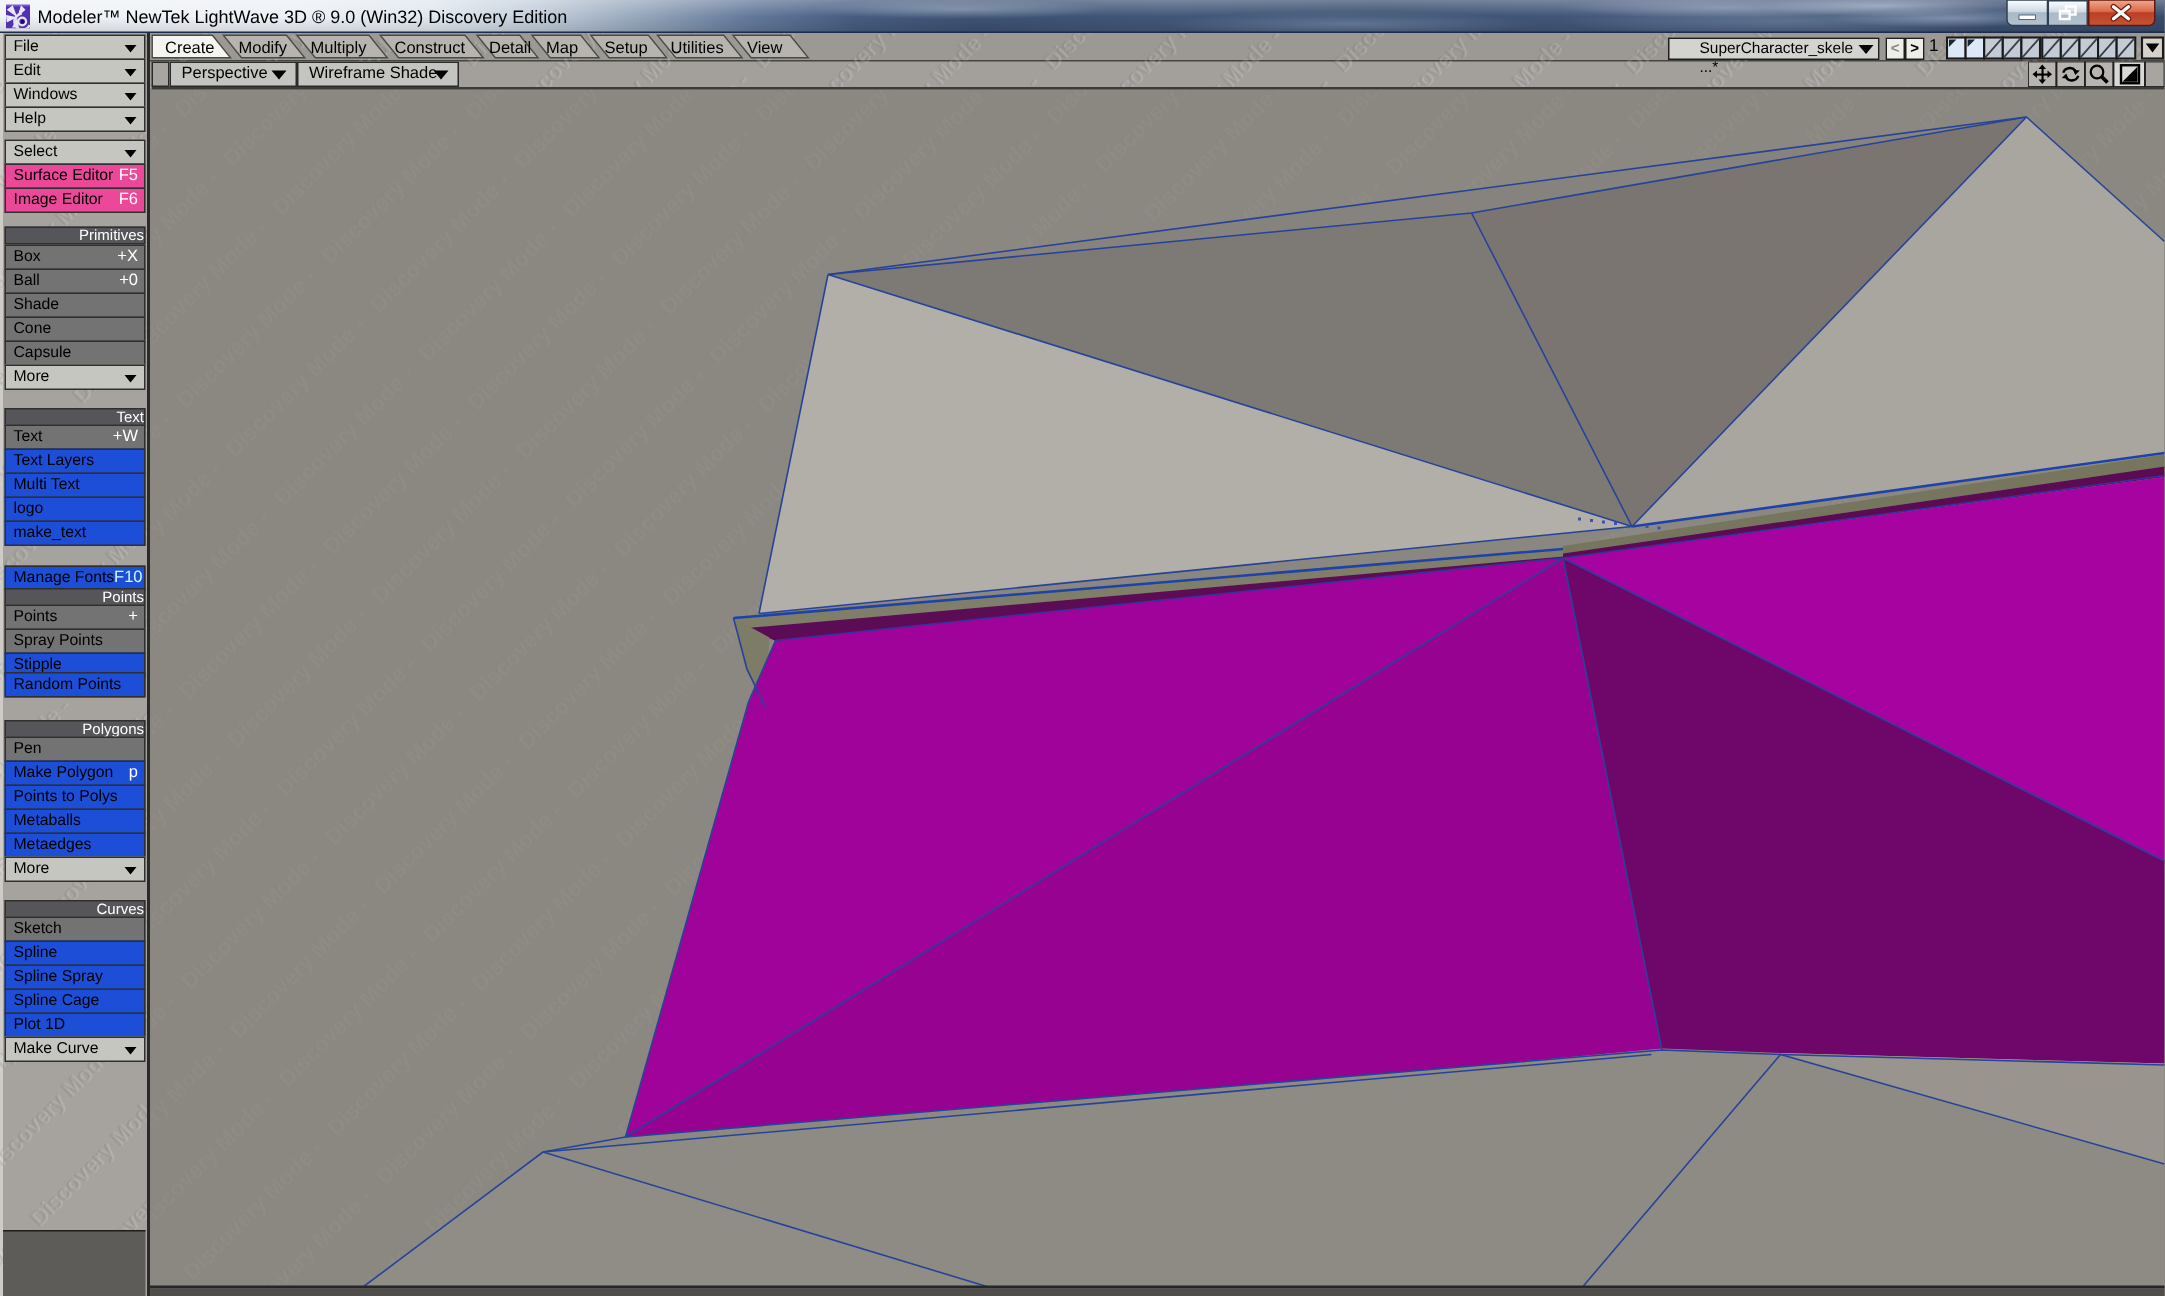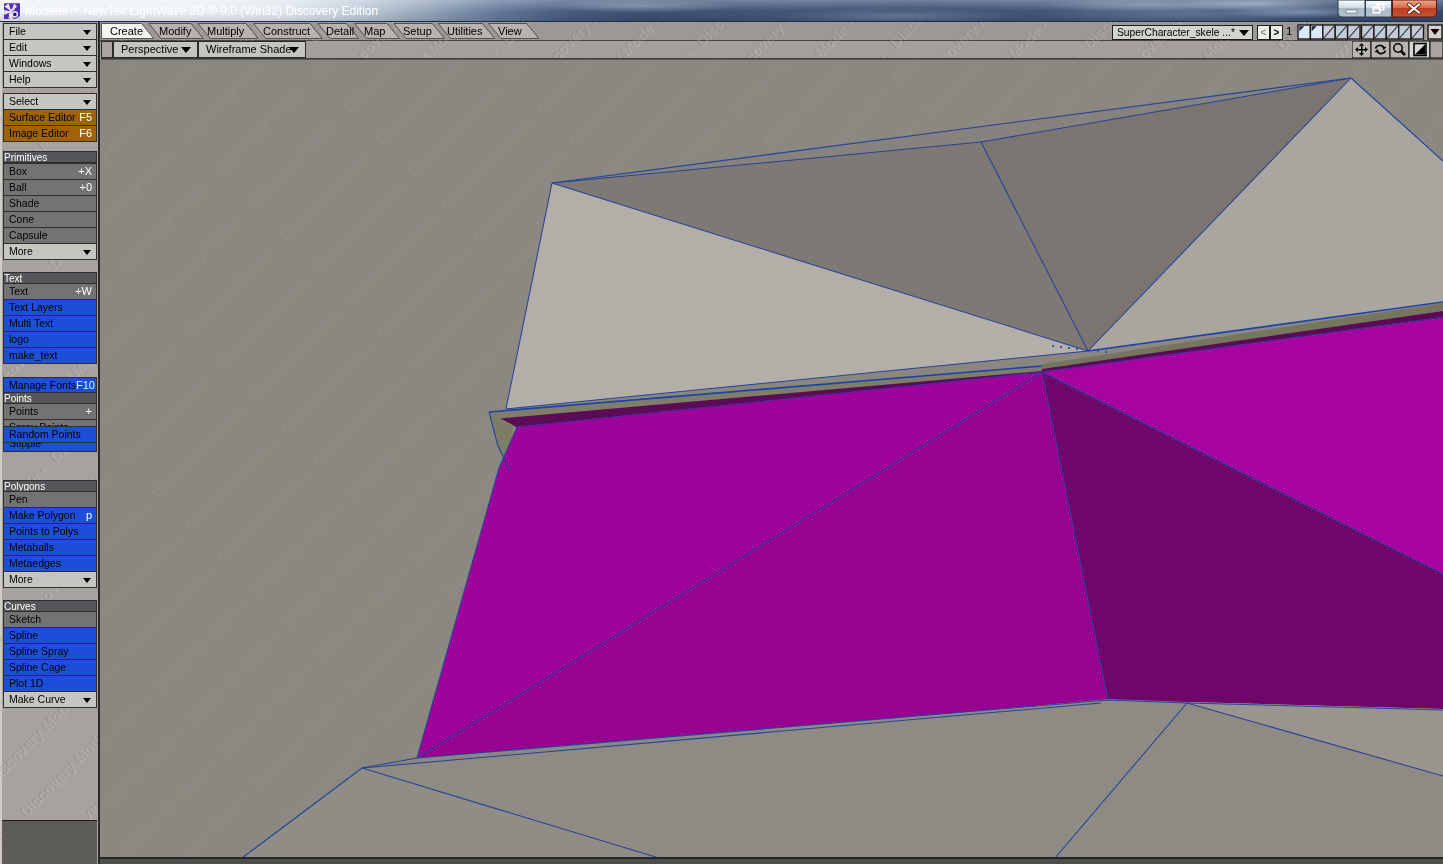--- a/index.html
+++ b/index.html
@@ -1,37 +1,37 @@
 <!DOCTYPE html>
 <html><head><meta charset="utf-8">
 <style>
 *{margin:0;padding:0;box-sizing:border-box}
 html,body{width:1443px;height:864px;overflow:hidden;background:#8B8781;font-family:"Liberation Sans",sans-serif}
 #app{position:absolute;left:0;top:0;width:1443px;height:864px}
 .abs{position:absolute}
 .btn{position:absolute;left:3px;width:94px;height:17px;border:1px solid #2f2f2d;font-size:10.5px;line-height:15px;padding-left:5px;color:#000;white-space:nowrap}
 .btn .sc{position:absolute;right:4px;top:0;color:#fff;font-size:11px}
 .btn .tri{position:absolute;right:5px;top:6px;width:0;height:0;border-left:4.5px solid transparent;border-right:4.5px solid transparent;border-top:5px solid #000}
-.hdr{position:absolute;left:3px;width:94px;height:12px;background:#56565a;border:1px solid #2f2f2d;color:#fff;font-size:10px;line-height:11px;text-align:left}
+.hdr{position:absolute;left:3px;width:94px;height:12px;background:#56565a;border:1px solid #2f2f2d;color:#fff;font-size:10px;line-height:11px;text-align:right}
 .bgray{background:#C6C6C1}
 .bolive{background:#737373}
 .bblue{background:#1d4ed8}
-.bcyan{background:#a16207}
+.bcyan{background:#ec4899}
 </style></head><body>
 <div id="app">
 
 <div class="abs" id="titlebar" style="left:0;top:0;width:1443px;height:22px;background:
 radial-gradient(140px 10px at 640px 6px,rgba(210,225,240,.35),rgba(210,225,240,0) 70%),
 radial-gradient(180px 12px at 900px 16px,rgba(190,210,230,.30),rgba(190,210,230,0) 70%),
 radial-gradient(160px 10px at 1150px 5px,rgba(200,215,235,.40),rgba(200,215,235,0) 70%),
 radial-gradient(120px 9px at 1300px 12px,rgba(195,210,230,.45),rgba(195,210,230,0) 70%),radial-gradient(110px 9px at 1255px 4px,rgba(208,220,236,.55),rgba(208,220,236,0) 75%),radial-gradient(200px 14px at 1190px 14px,rgba(150,170,195,.35),rgba(150,170,195,0) 75%),
 linear-gradient(180deg,rgba(255,255,255,.28) 0px,rgba(255,255,255,.10) 7px,rgba(0,0,0,0) 11px,rgba(0,0,0,.10) 20px,rgba(0,0,0,.18) 22px),
 linear-gradient(90deg,#f0f3f7 0px,#edf1f6 200px,#e0e7ef 290px,#c2cdda 360px,#93a5ba 430px,#64799a 500px,#475c80 570px,#3d5173 650px,#425778 780px,#3c5072 920px,#46597b 1100px,#3f5375 1250px,#374b6c 1443px)">
 </div>
-<div class="abs" id="titletext" style="left:25px;top:4px;font-size:12px;color:#ffffff;z-index:5">Modeler™ NewTek LightWave 3D ® 9.0 (Win32) Discovery Edition</div>
+<div class="abs" id="titletext" style="left:25px;top:4px;font-size:12px;color:#000000;z-index:5">Modeler™ NewTek LightWave 3D ® 9.0 (Win32) Discovery Edition</div>
 <div class="abs" style="left:0;top:21px;width:1443px;height:1px;background:#1b2d50;z-index:4"></div>
 <svg class="abs" style="left:4px;top:3px;z-index:6" width="16" height="16" viewBox="0 0 16 16">
 <rect x="0" y="0" width="16" height="16" fill="#4f31b2"></rect>
 <rect x="0" y="0" width="16" height="1.2" fill="#7a5fd0"></rect>
 <g fill="#ece7f8">
 <path d="M7.5 8.5 L0.5 3.5 L4.5 0.5 Z"></path>
 <path d="M7.5 8.5 L0 7 L0.5 12 Z"></path>
 <path d="M7.5 8.5 L4 15.5 L8.5 15 Z"></path>
 <path d="M7.5 8.5 L10 0.5 L13 3.5 Z"></path>
 </g>
@@ -113,21 +113,21 @@
 <div class="btn bolive" style="top:283px">Text<span class="sc">+W</span></div>
 <div class="btn bblue" style="top:299px">Text Layers</div>
 <div class="btn bblue" style="top:315px">Multi Text</div>
 <div class="btn bblue" style="top:331px">logo</div>
 <div class="btn bblue" style="top:347px">make_text</div>
 <div class="btn bblue" style="top:377px">Manage Fonts<span class="sc" style="color:#c8fafa;right:1px">F10</span></div>
 <div class="hdr" style="top:392px">Points</div>
 <div class="btn bolive" style="top:403px">Points<span class="sc">+</span></div>
 <div class="btn bolive" style="top:419px">Spray Points</div>
 <div class="btn bblue" style="top:435px">Stipple</div>
-<div class="btn bblue" style="top:426px">Random Points</div>
+<div class="btn bblue" style="top:448px">Random Points</div>
 <div class="hdr" style="top:480px">Polygons</div>
 <div class="btn bolive" style="top:491px">Pen</div>
 <div class="btn bblue" style="top:507px">Make Polygon<span class="sc">p</span></div>
 <div class="btn bblue" style="top:523px">Points to Polys</div>
 <div class="btn bblue" style="top:539px">Metaballs</div>
 <div class="btn bblue" style="top:555px">Metaedges</div>
 <div class="btn bgray" style="top:571px">More<span class="tri"></span></div>
 <div class="hdr" style="top:600px">Curves</div>
 <div class="btn bolive" style="top:611px">Sketch</div>
 <div class="btn bblue" style="top:627px">Spline</div>
@@ -155,21 +155,21 @@
 <text x="107" y="13">Multiply</text>
 <text x="163" y="13">Construct</text>
 <text x="226" y="13">Detail</text>
 <text x="264" y="13">Map</text>
 <text x="303" y="13">Setup</text>
 <text x="347" y="13">Utilities</text>
 <text x="398" y="13">View</text>
 </g>
 </svg>
 
-<div class="abs" style="left:1112px;top:25px;width:141px;height:15px;background:#D3D3CF;border:1px solid #1e1e1e;font-size:10.3px;line-height:13px;padding-left:4px;z-index:3">SuperCharacter_skele ...*&nbsp;<span style="position:absolute;right:3px;top:4px;width:0;height:0;border-left:5px solid transparent;border-right:5px solid transparent;border-top:6px solid #000"></span></div>
+<div class="abs" style="left:1112px;top:25px;width:141px;height:15px;background:#D3D3CF;border:1px solid #1e1e1e;font-size:10.3px;line-height:13px;padding-left:20px;z-index:3">SuperCharacter_skele ...*&nbsp;<span style="position:absolute;right:3px;top:4px;width:0;height:0;border-left:5px solid transparent;border-right:5px solid transparent;border-top:6px solid #000"></span></div>
 <div class="abs" style="left:1257px;top:25px;width:13px;height:15px;background:#EDEDE9;border:1px solid #1e1e1e;color:#8a8a86;font-size:10px;font-weight:bold;text-align:center;line-height:13px;z-index:3">&lt;</div>
 <div class="abs" style="left:1270px;top:25px;width:13px;height:15px;background:#EDEDE9;border:1px solid #1e1e1e;color:#000;font-size:10px;font-weight:bold;text-align:center;line-height:13px;z-index:3">&gt;</div>
 <div class="abs" style="left:1286px;top:25px;font-size:11.5px;z-index:3;color:#000">1</div>
 <svg class="abs" style="left:1297px;top:24px;z-index:3" width="146" height="16" viewBox="0 0 146 16">
 <g stroke="#1a1a1a" stroke-width="1.4">
 <rect x="1" y="1" width="12.4" height="14" fill="#DCE8F6"></rect>
 <rect x="13.4" y="1" width="12.4" height="14" fill="#DCE8F6"></rect>
 <rect x="25.8" y="1" width="12.4" height="14" fill="#C3CBD4"></rect>
 <rect x="38.2" y="1" width="12.4" height="14" fill="#C3CBD4"></rect>
 <rect x="50.6" y="1" width="12.4" height="14" fill="#C3CBD4"></rect>

